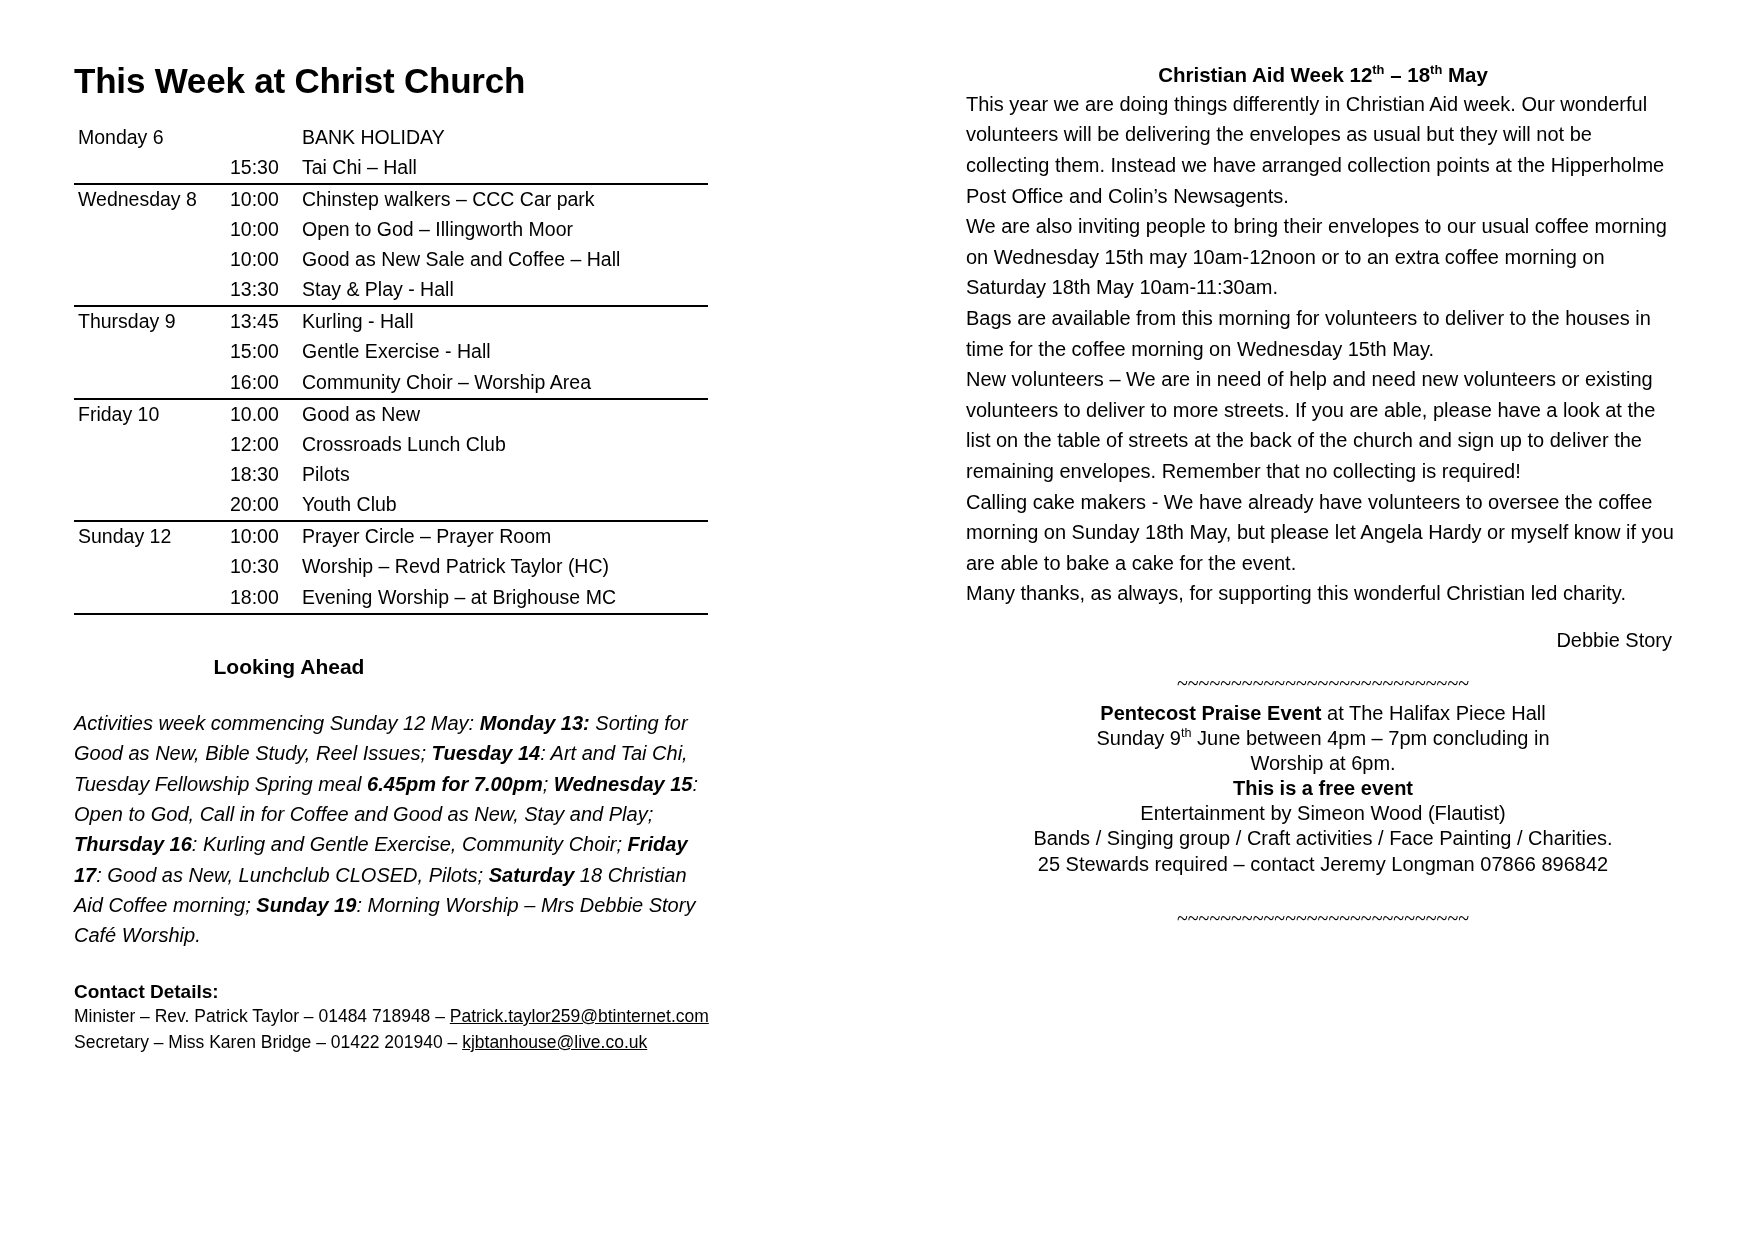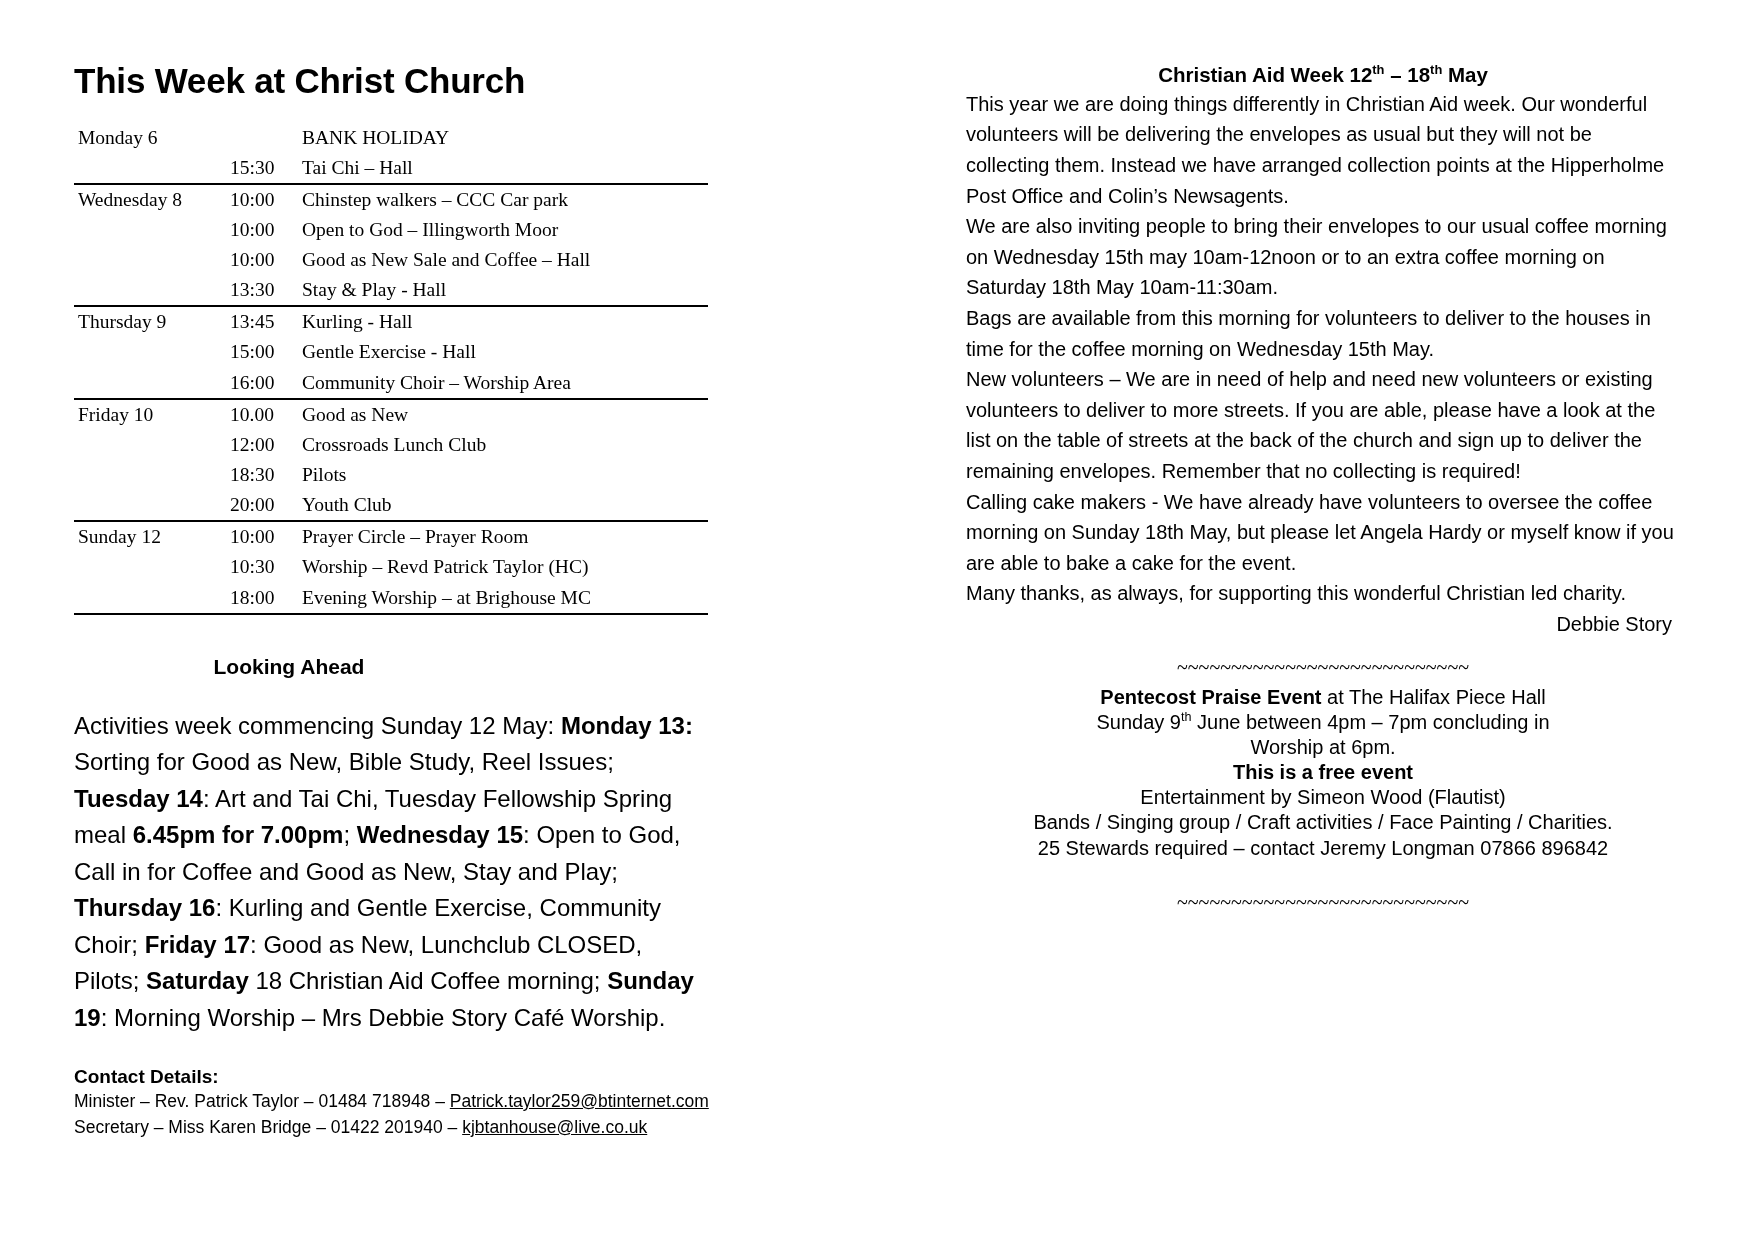--- a/index.html
+++ b/index.html
@@ -35,21 +35,20 @@
     letter-spacing: -0.2px;
     margin: 0 0 22px 0;
     line-height: 1.1;
   }
 
   table.schedule {
     border-collapse: collapse;
     width: 634px;
     table-layout: fixed;
     font-size: 19.5px;
-    font-family: Liberation Serif, serif;
   }
   table.schedule td {
     padding: 2px 0 3px 0;
     vertical-align: top;
     line-height: 1.29;
     border: 0;
   }
   .col-day   { width: 152px; padding-left: 4px !important; }
   .col-time  { width: 72px; }
   .col-event { width: 406px; }
@@ -61,25 +60,26 @@
   }
 
   .looking-ahead-title {
     text-align: center;
     font-weight: bold;
     font-size: 21px;
     margin: 40px 0 0 0;
     padding-right: 230px;
   }
   .la-body {
-    font-size: 24px;
+    font-size: 20px;
     line-height: 1.52;
     margin: 29px 0 0 0;
     width: 636px;
     text-align: left;
+    font-style: italic;
   }
   .la-body b { font-weight: bold; }
 
   .contact-title {
     font-size: 19px;
     font-weight: bold;
     margin: 30px 0 0 0;
   }
   .contact-line {
     font-size: 17.5px;
@@ -109,21 +109,21 @@
   .ca-para {
     font-size: 20px;
     line-height: 1.53;
     margin: 0;
     text-align: left;
   }
   .sig {
     text-align: right;
     font-size: 20px;
     line-height: 1.53;
-    margin: 0 0 0 0;
+    margin: 16px 0 0 0;
     padding-right: 8px;
   }
 
   .squiggle {
     text-align: center;
     font-size: 20px;
     letter-spacing: 0px;
     margin: 16px 0 6px 0;
     font-family: "Liberation Serif", serif;
   }

